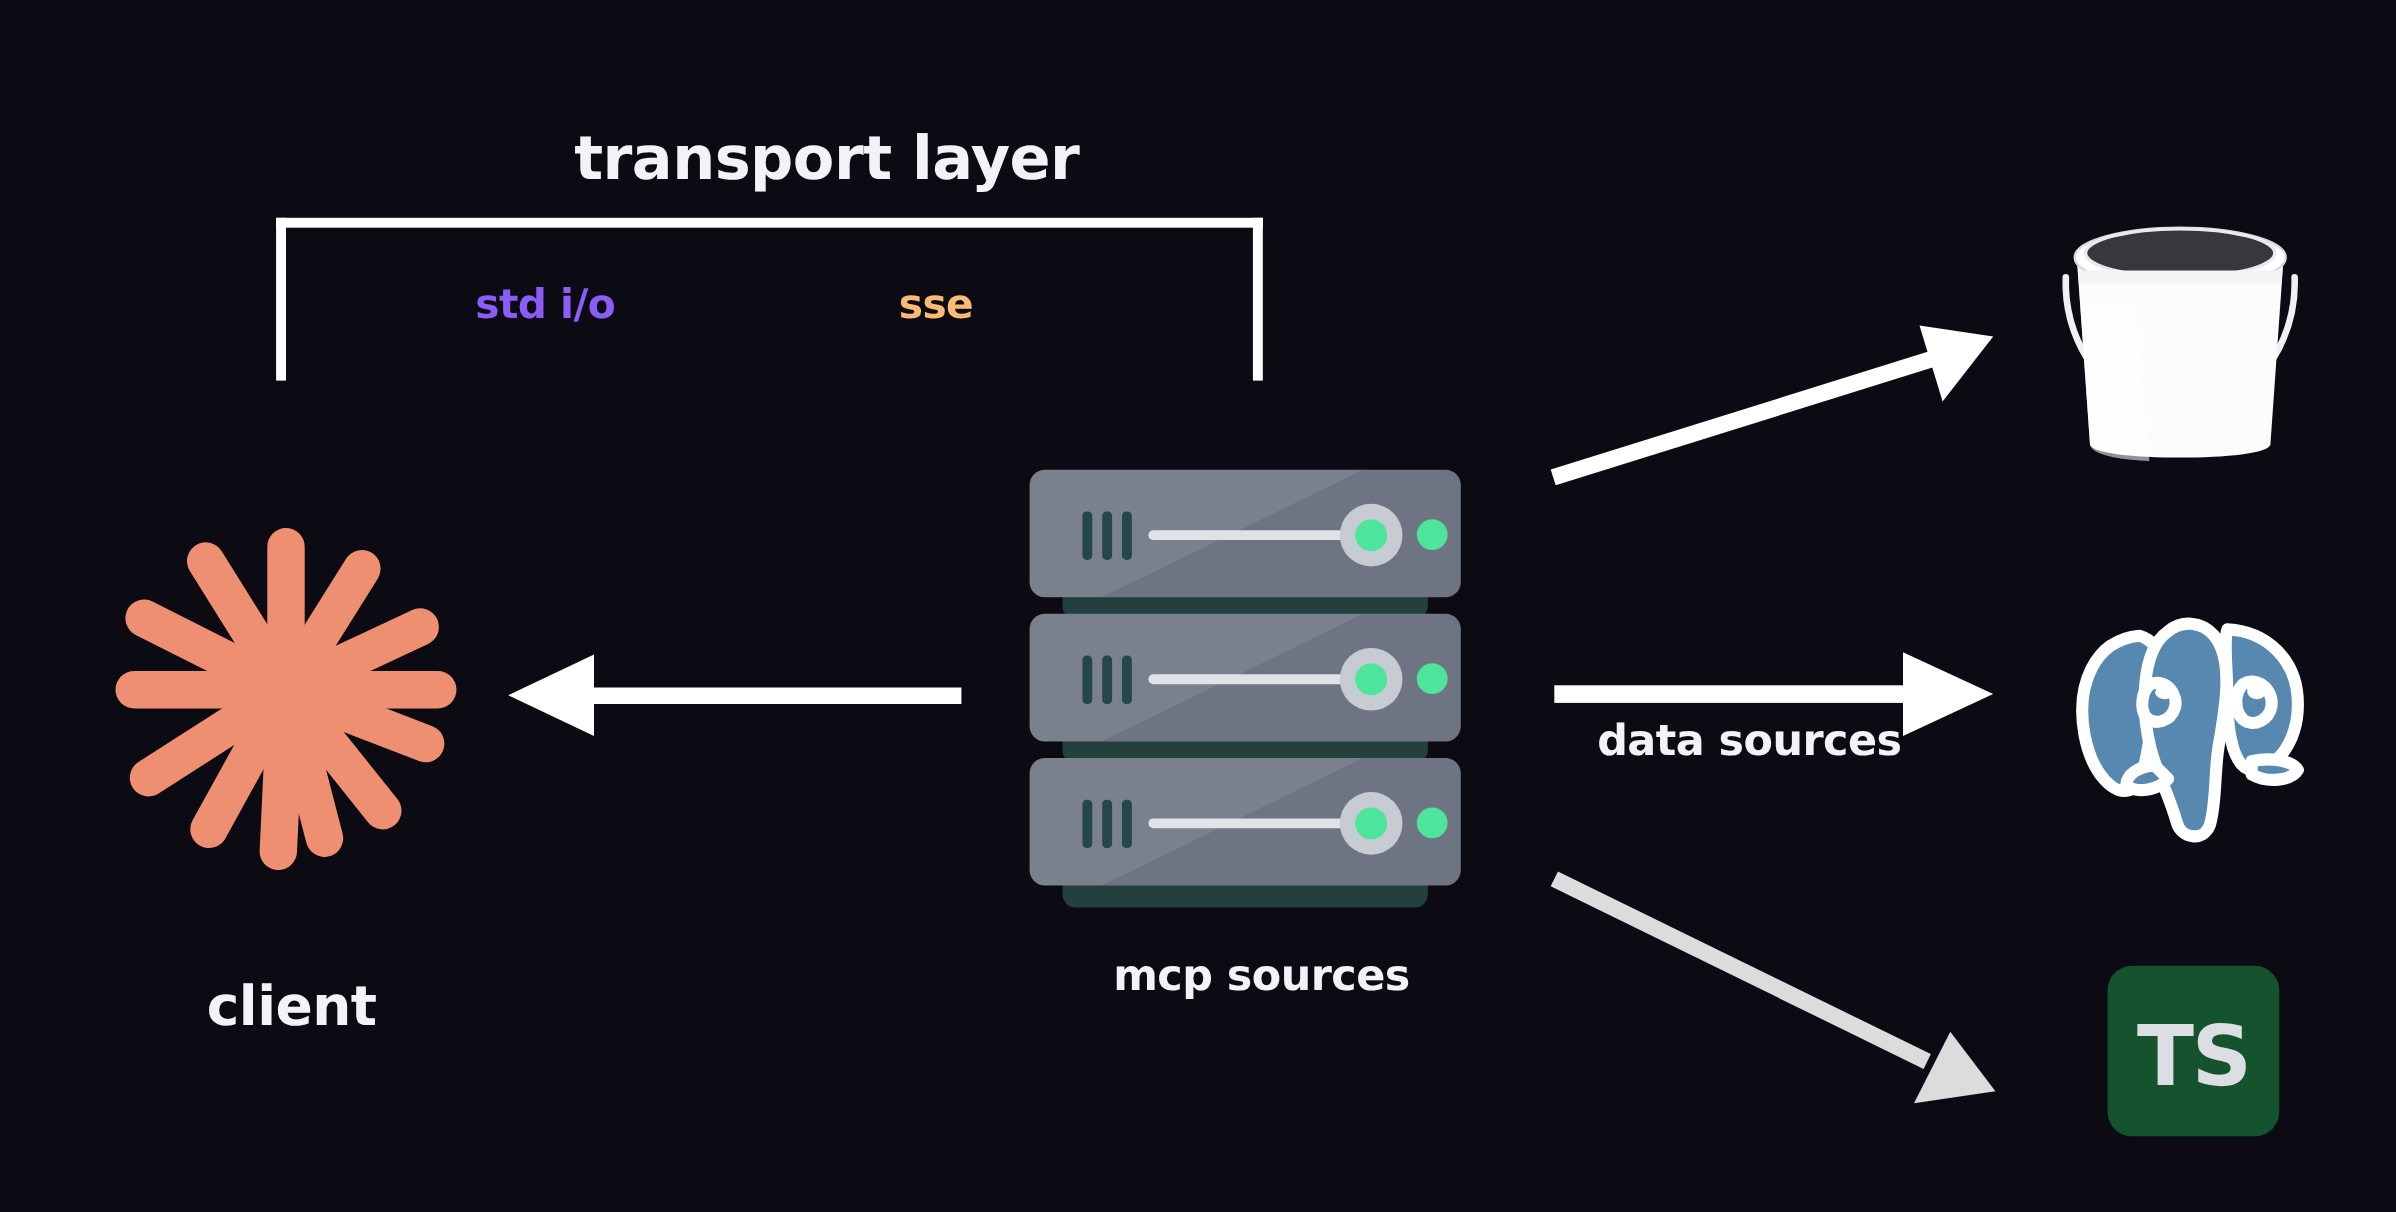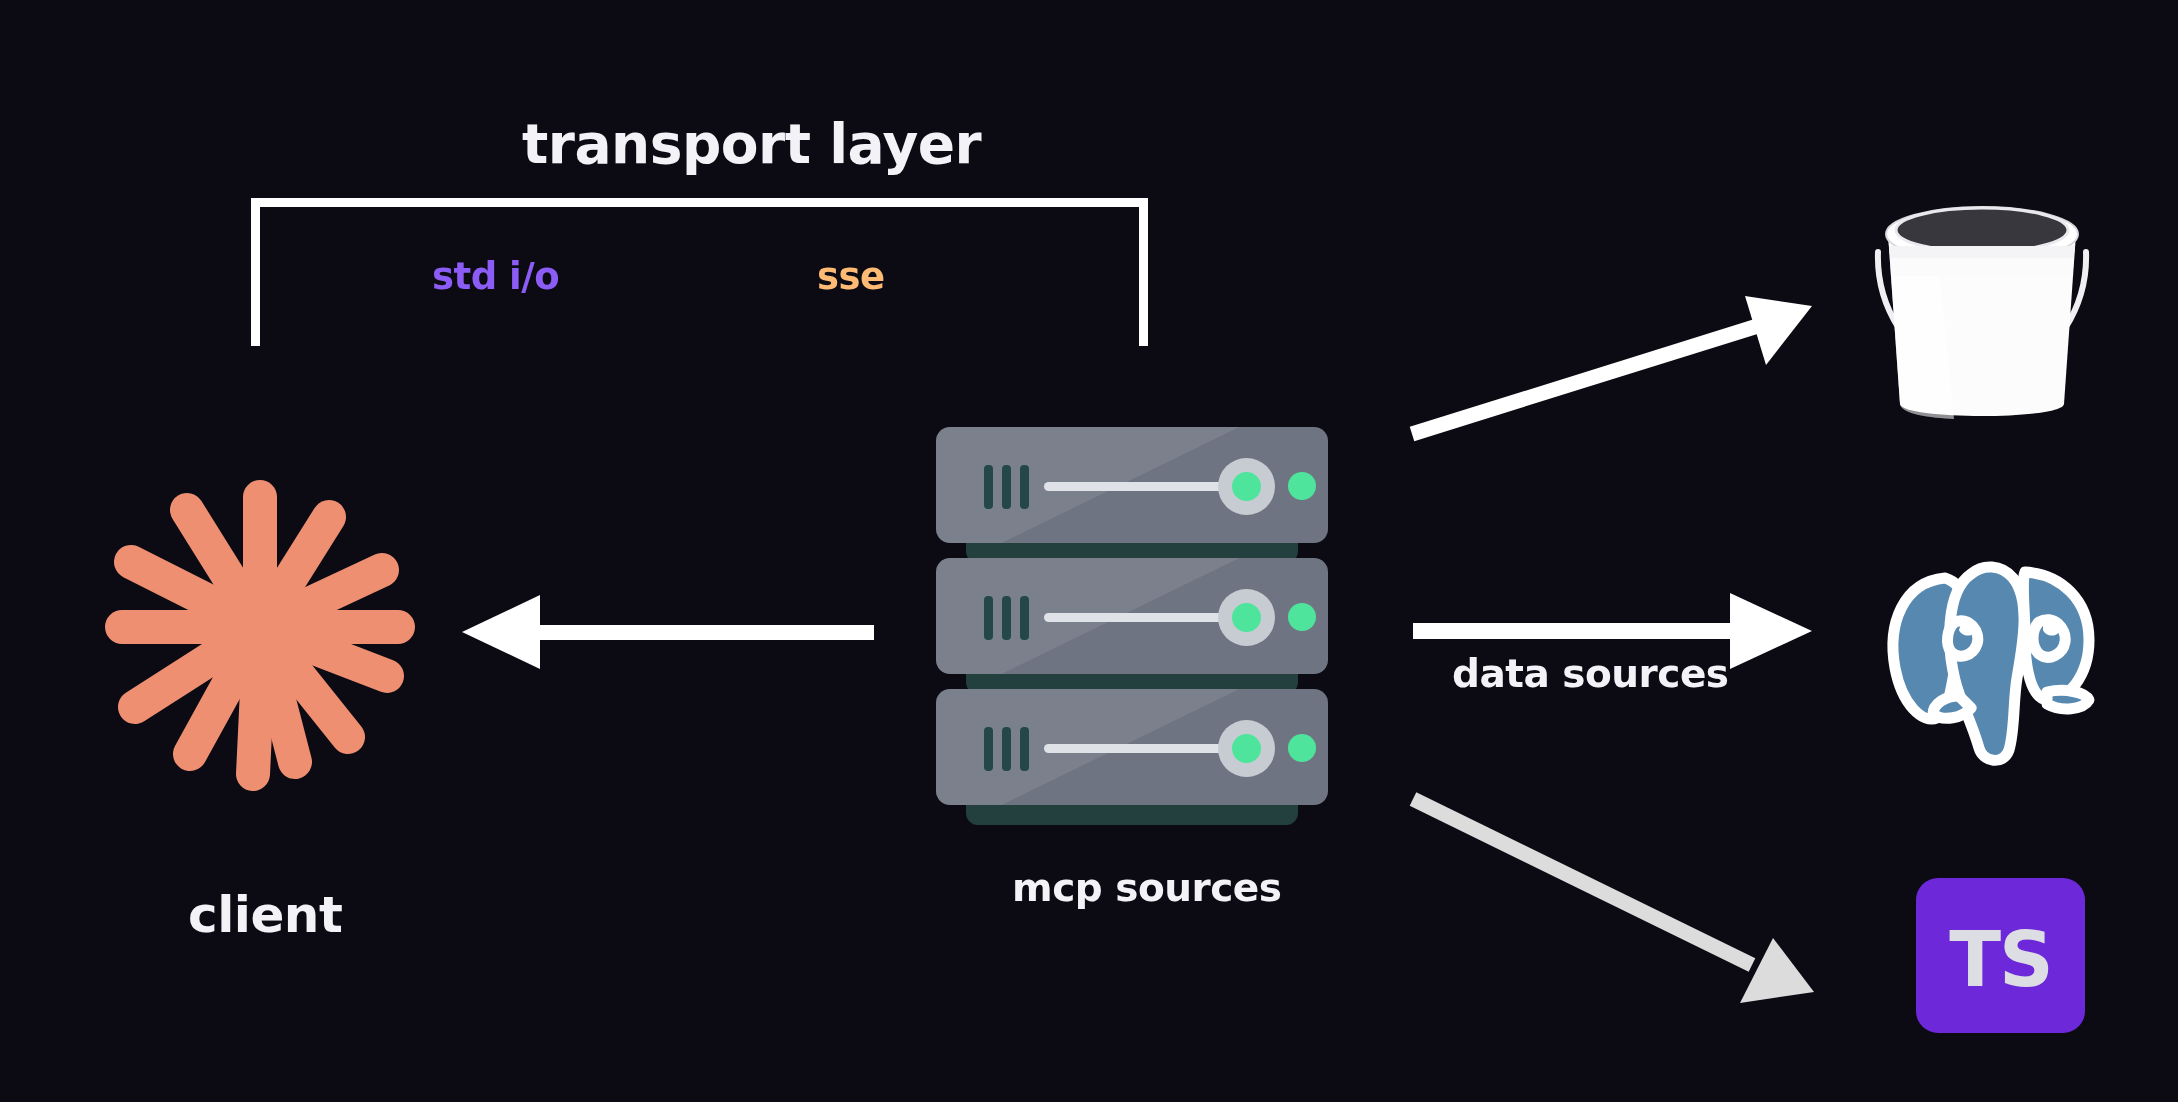--- a/index.html
+++ b/index.html
@@ -198,23 +198,23 @@
     position: absolute;
     left: 1875px;
     top: 552px;
     width: 238px;
     height: 222px;
   }
   #typescript-icon {
     position: absolute;
     left: 1916px;
     top: 878px;
-    width: 169px;
+    width: 156px;
     height: 155px;
-    background: #6d28d9;
+    background: #14532d;
     border-radius: 22px;
     display: flex;
     align-items: center;
     justify-content: center;
   }
   #typescript-label {
     color: #dcdee3;
     font-size: 76px;
     font-weight: 700;
     font-family: "DejaVu Sans", sans-serif;

